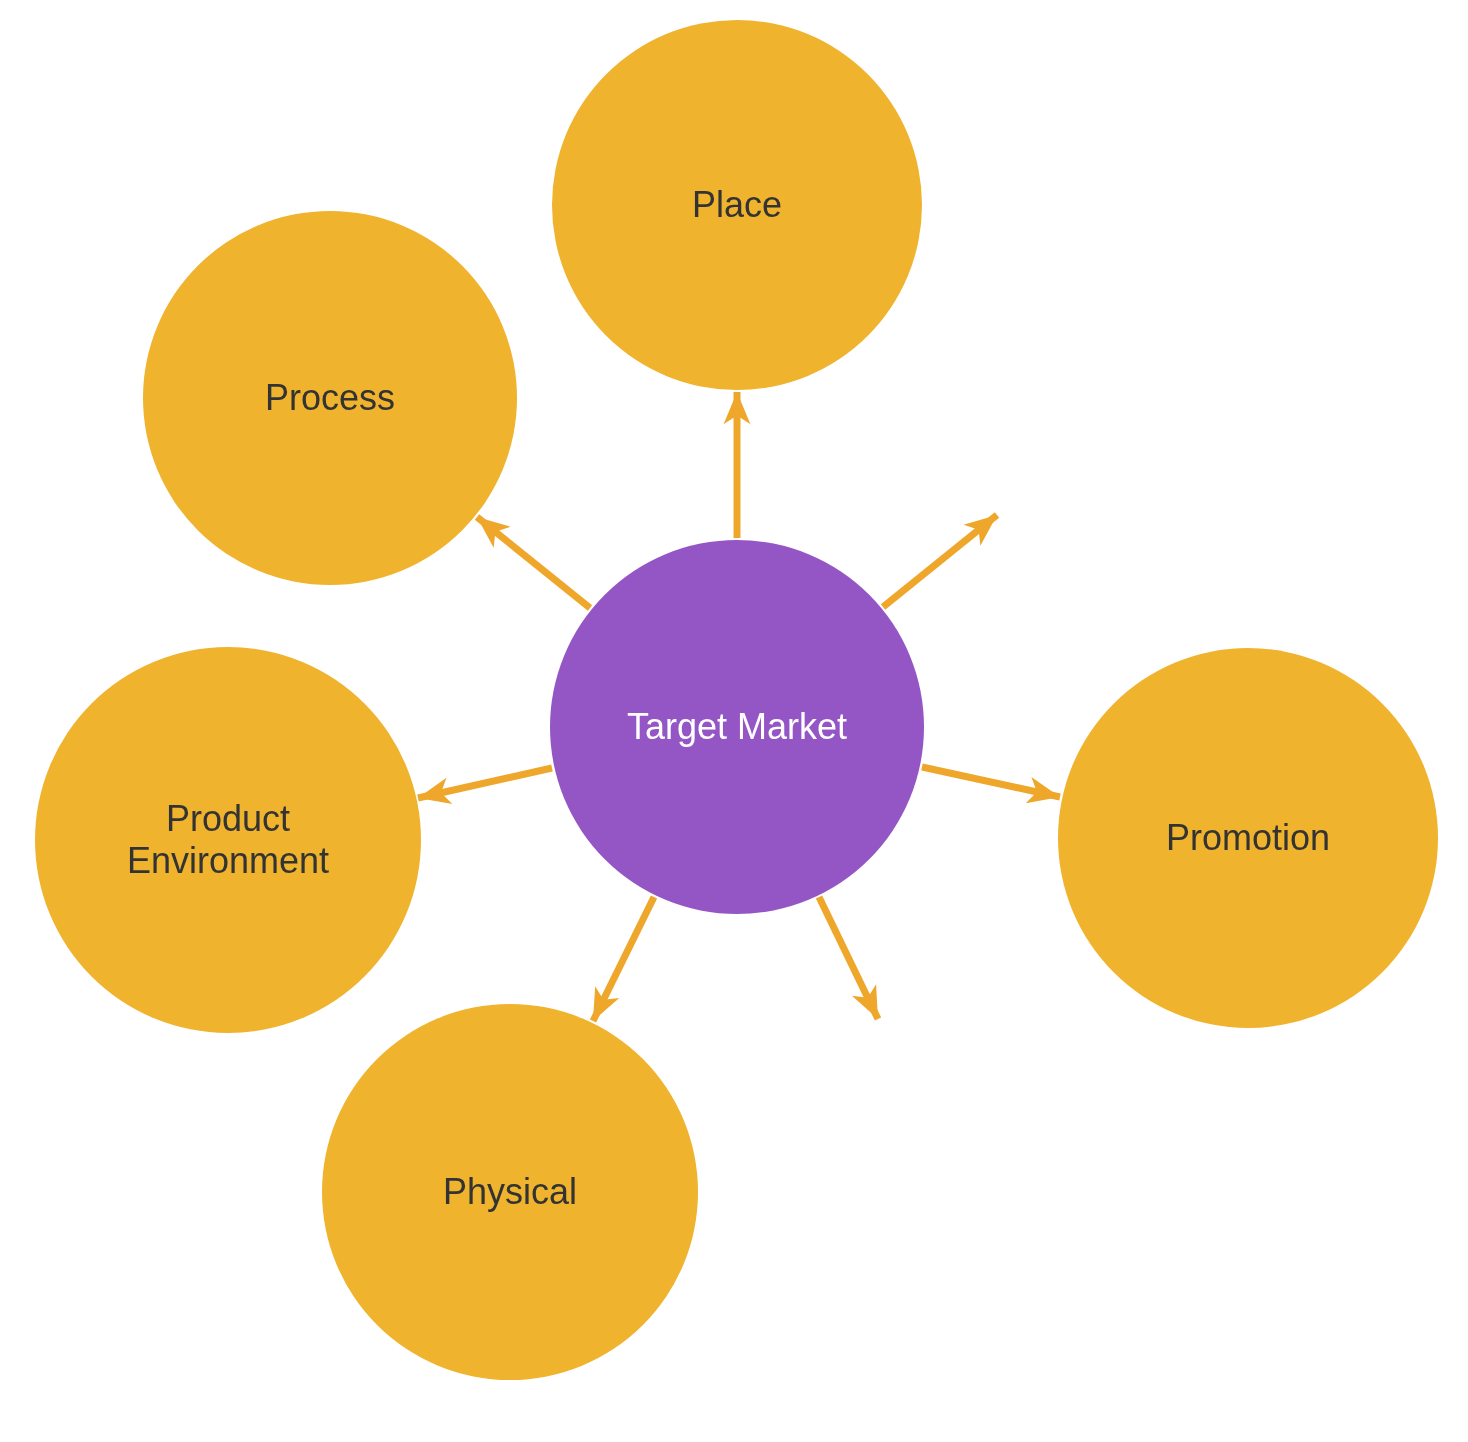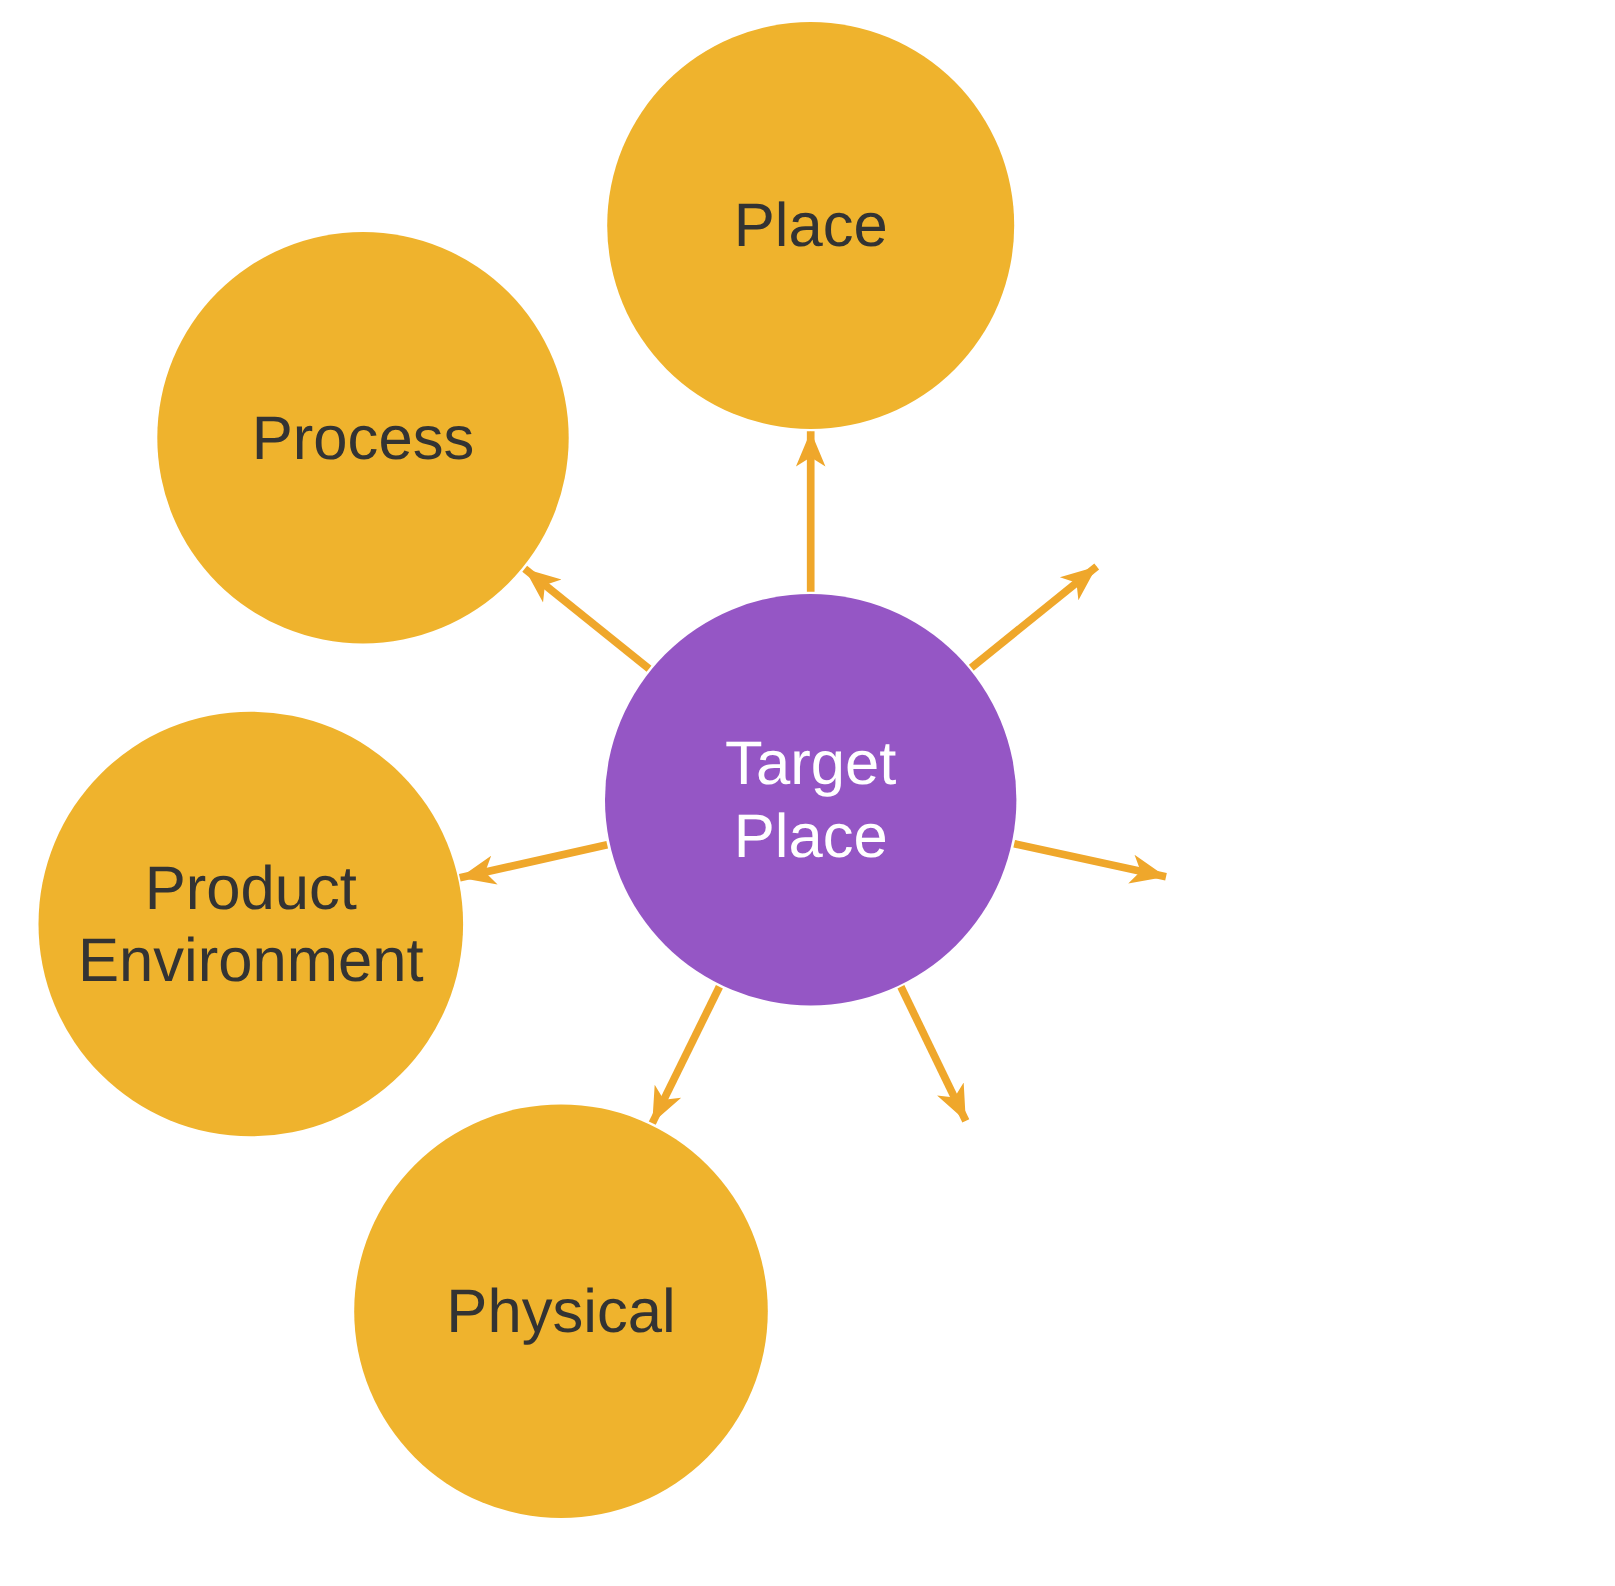--- a/index.html
+++ b/index.html
@@ -23,21 +23,21 @@
   .arrowhead{fill:var(--arrow-color);}
   .node{
     position:absolute;
     border-radius:50%;
     background:var(--node-fill);
     display:flex;align-items:center;justify-content:center;
     text-align:center;
   }
   .node .label{
     color:var(--node-text);
-    font-size:56px;
+    font-size:36px;
     line-height:1.18;
     max-width:330px;
   }
   .node.center{background:var(--center-fill);}
   .node.center .label{
     color:var(--center-text);
     max-width:250px;
   }
   
   .n-place{left:552px;top:20px;width:370px;height:370px;}
@@ -75,23 +75,26 @@
 
   <div class="node n-product">
     <span class="label">Process</span>
   </div>
 
 
   <div class="node n-physical-environment">
     <span class="label">Product Environment</span>
   </div>
 
+  <div class="node n-promotion">
+    <span class="label">Promotion</span>
+  </div>
 
   <div class="node n-process">
     <span class="label">Physical</span>
   </div>
 
 
   <div class="node center n-target-market">
-    <span class="label">Target Place</span>
+    <span class="label">Target Market</span>
   </div>
 
 </div>
 
 </body></html>

